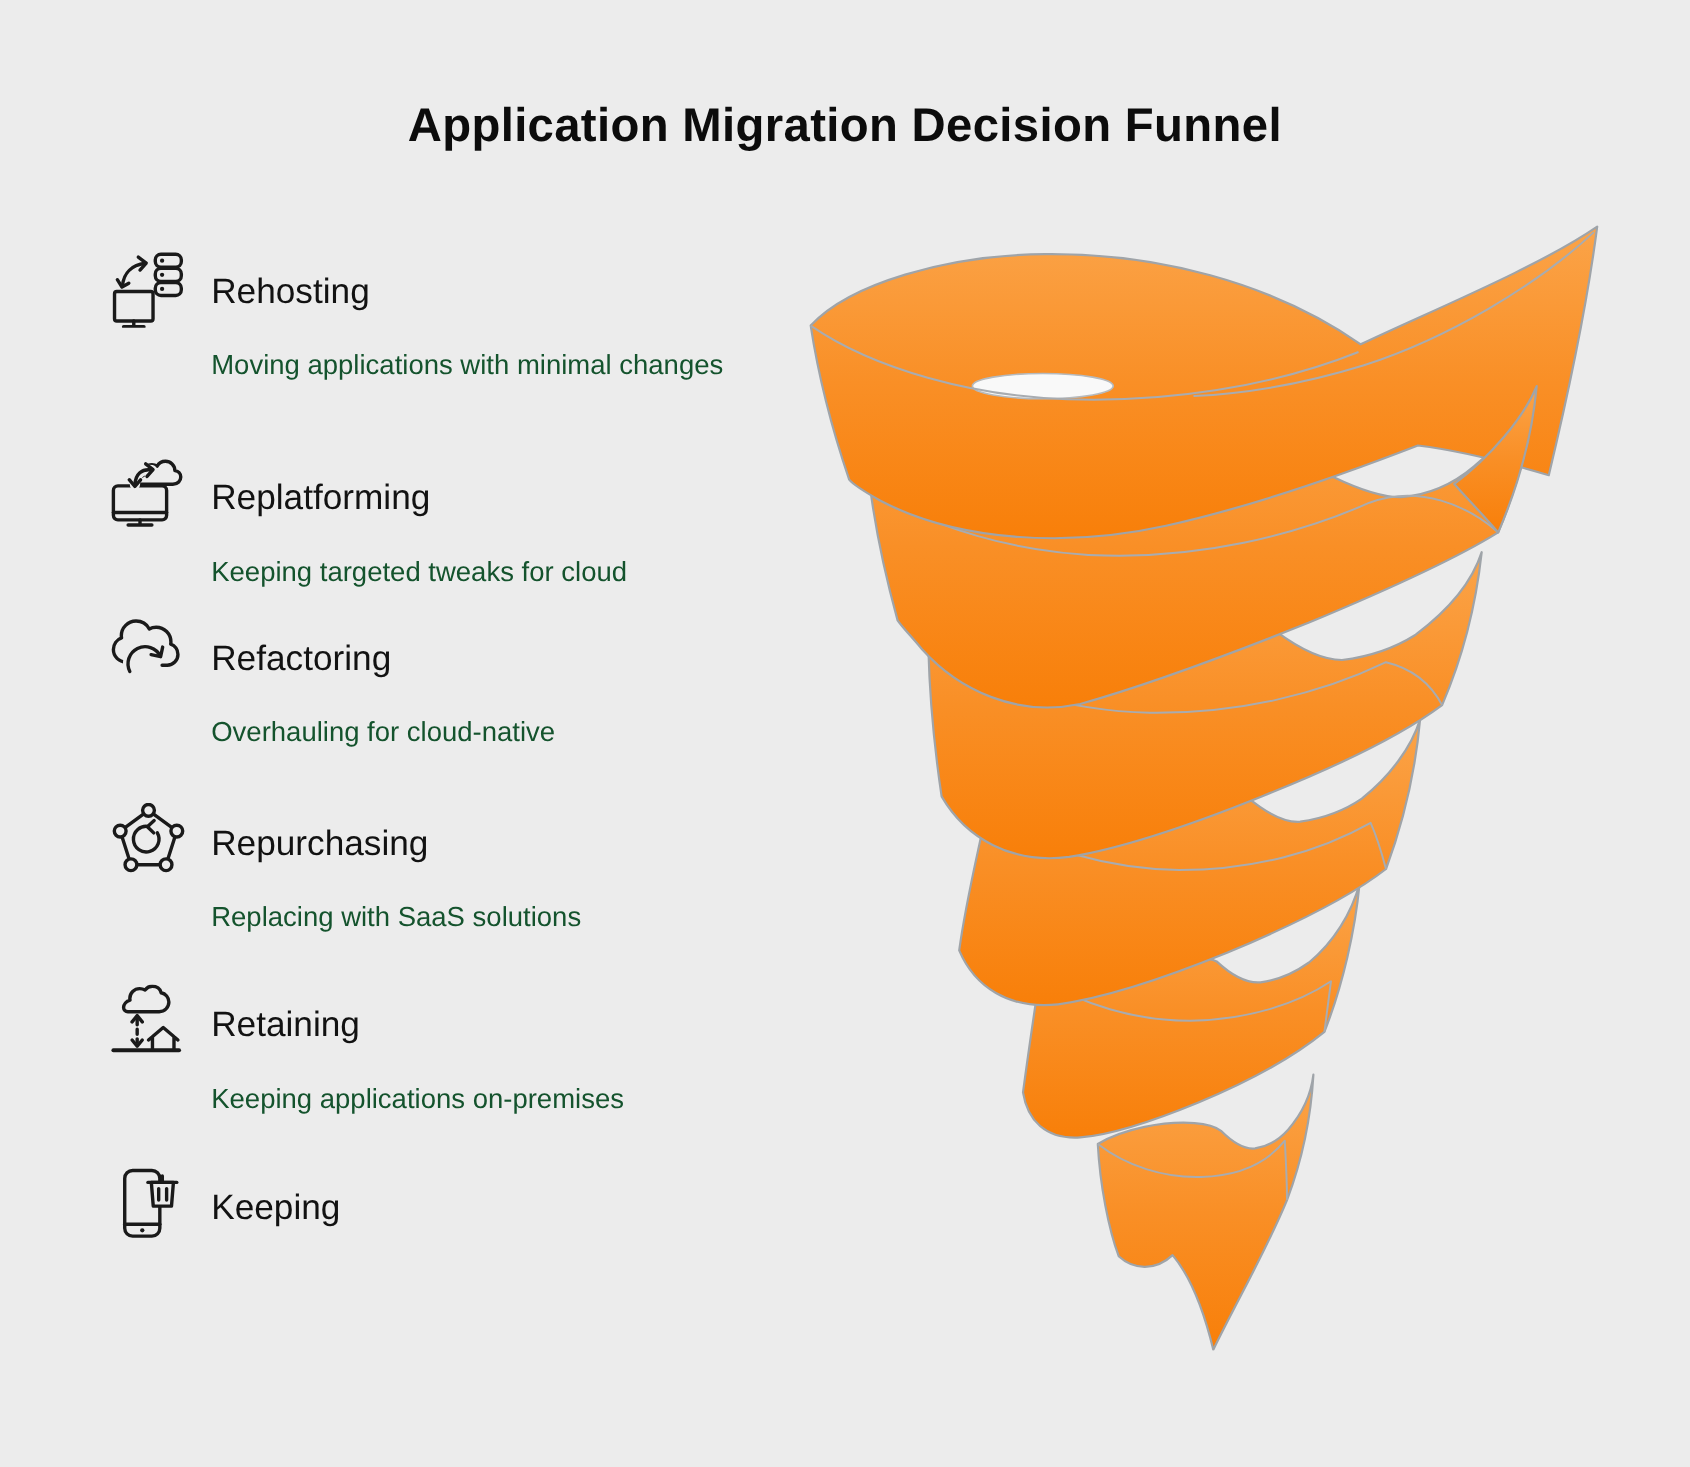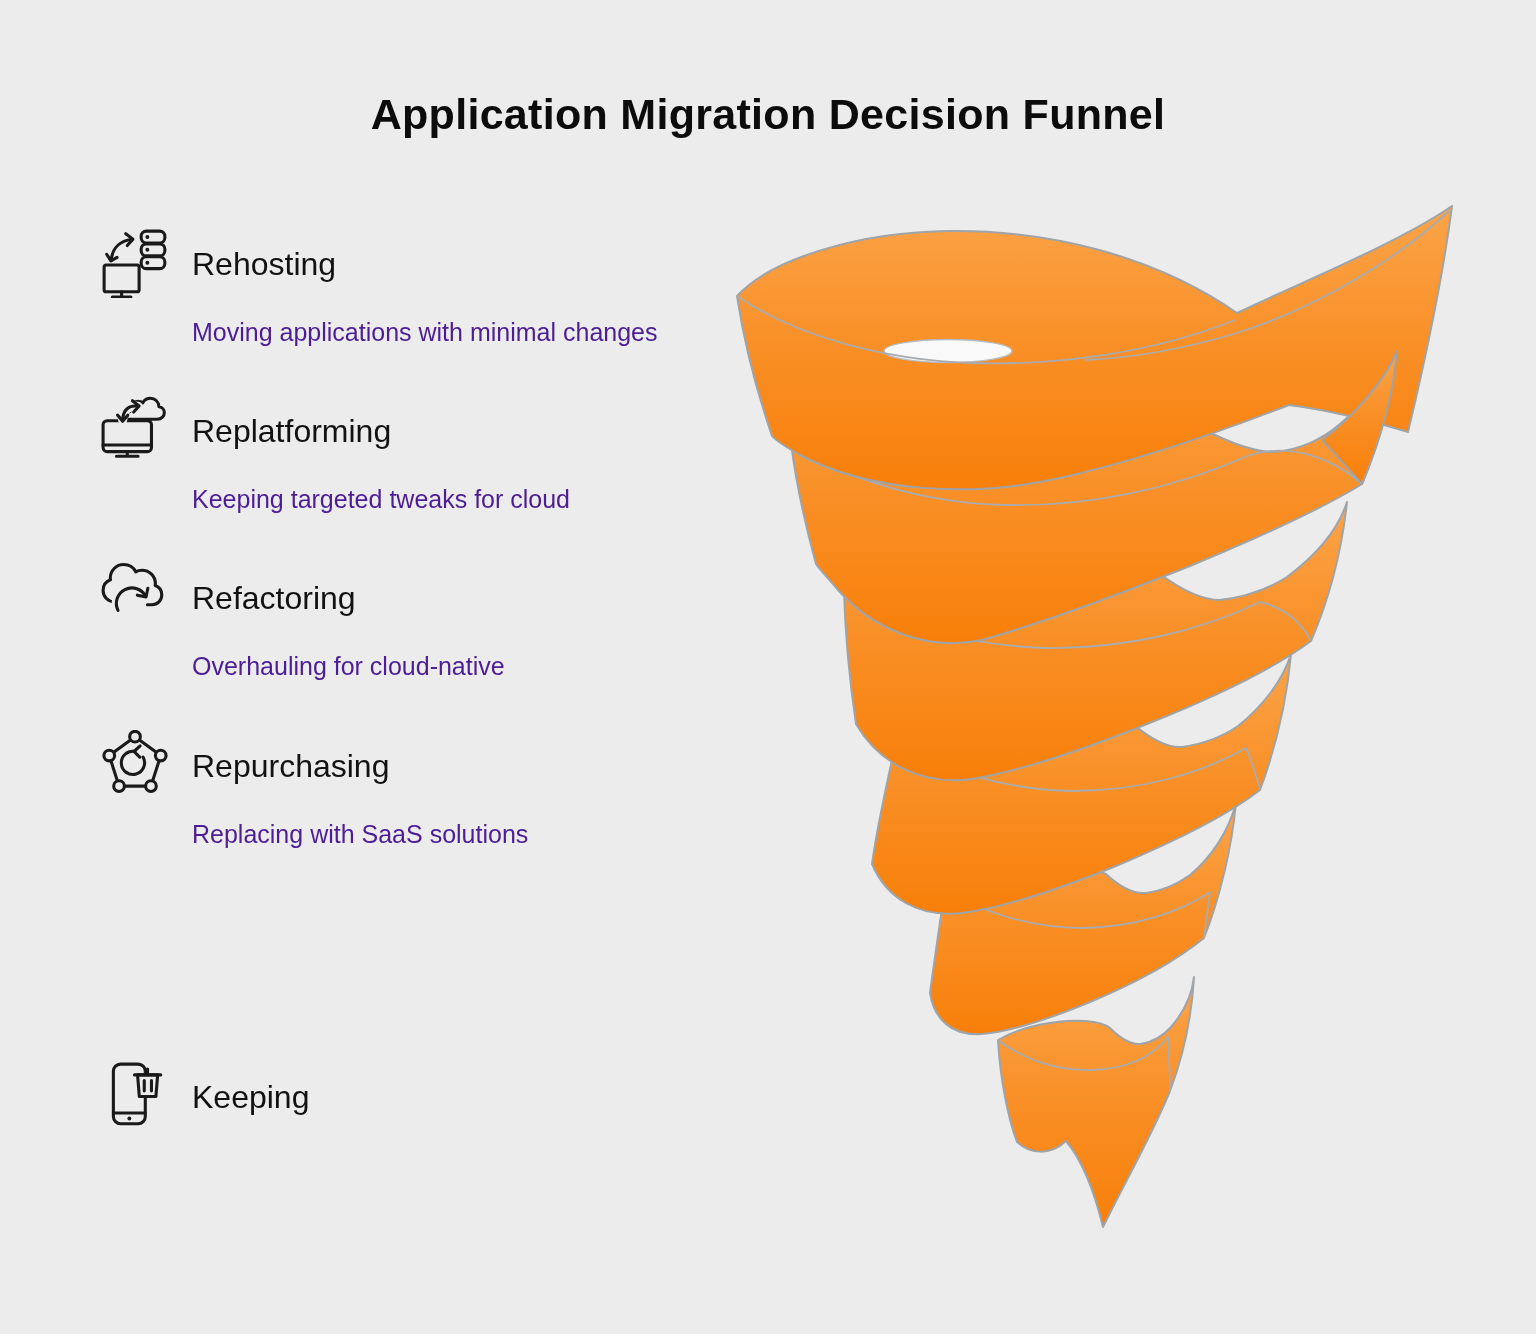--- a/index.html
+++ b/index.html
@@ -12,24 +12,24 @@
     font-size:43px;font-weight:700;color:#0c0c0c;letter-spacing:.3px;
   }
   .funnel-svg{position:absolute;left:0;top:0;width:1536px;height:1334px;}
   .row{position:absolute;left:100px;width:640px;height:160px;}
   .row .icon{position:absolute;left:0;top:0;width:70px;height:70px;}
   .item-title{
     position:absolute;left:92px;top:18px;font-size:32px;color:#121212;
     font-weight:400;white-space:nowrap;text-align:right;
   }
   .item-desc{
-    position:absolute;left:92px;top:90px;font-size:25px;color:#4c1d95;
+    position:absolute;left:92px;top:90px;font-size:25px;color:#14532d;
     font-weight:400;white-space:nowrap;
   }
-  .r0{top:228px;} .r1{top:395px;} .r2{top:562px;}
+  .r0{top:228px;} .r1{top:416px;} .r2{top:562px;}
   .r3{top:730px;} .r4{top:895px;} .r5{top:1061px;}
   .icon svg{width:70px;height:70px;}
   .ic{stroke:#1a1a1a;stroke-width:3;fill:none;stroke-linecap:round;stroke-linejoin:round;}
   .ic-bgfill{fill:#ECECEC;}
   .ic-halo{stroke:#ECECEC;stroke-width:9;fill:none;stroke-linecap:round;}
   .ic-dot{fill:#1a1a1a;stroke:none;}
 </style>
 </head>
 <body>
 
@@ -177,20 +177,36 @@
         <g class="ic">
           <path d="M17.5 47 A15 15 0 1 1 44.5 33.5"></path>
           <path d="M46.5 25.5 L44.7 34 L36.3 32.2"></path>
         </g>
       </svg>
     </span>
     <div class="item-title">Refactoring</div>
     <div class="item-desc">Overhauling for cloud-native</div>
   </div>
 
+  <div class="row r4">
+    <span class="icon">
+      <svg viewBox="0 0 68 68">
+        <g class="ic">
+          <path d="M17.5 24 H43.5 C48.2 24 52 20.2 52 15.5 C52 11.4 49.1 8 45.2 7.3 C44.4 3.7 41.2 1.6 37.4 1.6 C34.8 1.6 32.5 2.9 31 4.9 C29.6 4.1 28 3.6 26.2 3.6 C21.4 3.6 17.5 7.5 17.5 12.3 C17.5 12.8 17.6 13.3 17.7 13.8 C14.4 14.8 12 17.6 12 20.4 C12 22.4 13.7 24 15.8 24 Z"></path>
+          <path d="M24 31 V51" stroke-dasharray="4.5 4"></path>
+          <path d="M19.5 33 L24 27.5 L28.5 33"></path>
+          <path d="M19.5 49 L24 54.5 L28.5 49"></path>
+          <path d="M3 58 H61" stroke-width="3.5"></path>
+          <path d="M37.5 58 V46 M56.5 58 V46 M34 49 L47 38 L60 49"></path>
+        </g>
+      </svg>
+    </span>
+    <div class="item-title">Retaining</div>
+    <div class="item-desc">Keeping applications on-premises</div>
+  </div>
 
   <div class="row r5">
     <span class="icon">
       <svg viewBox="0 0 68 68">
         <g class="ic">
           <rect x="13" y="3" width="31" height="58" rx="7"></rect>
           <path d="M13 50.5 H44"></path>
         </g>
         <circle class="ic-dot" cx="28.5" cy="55.8" r="1.9"></circle>
         <path class="ic ic-bgfill" d="M36.5 13.5 H56 L54.3 34.5 H38.2 Z"></path>

